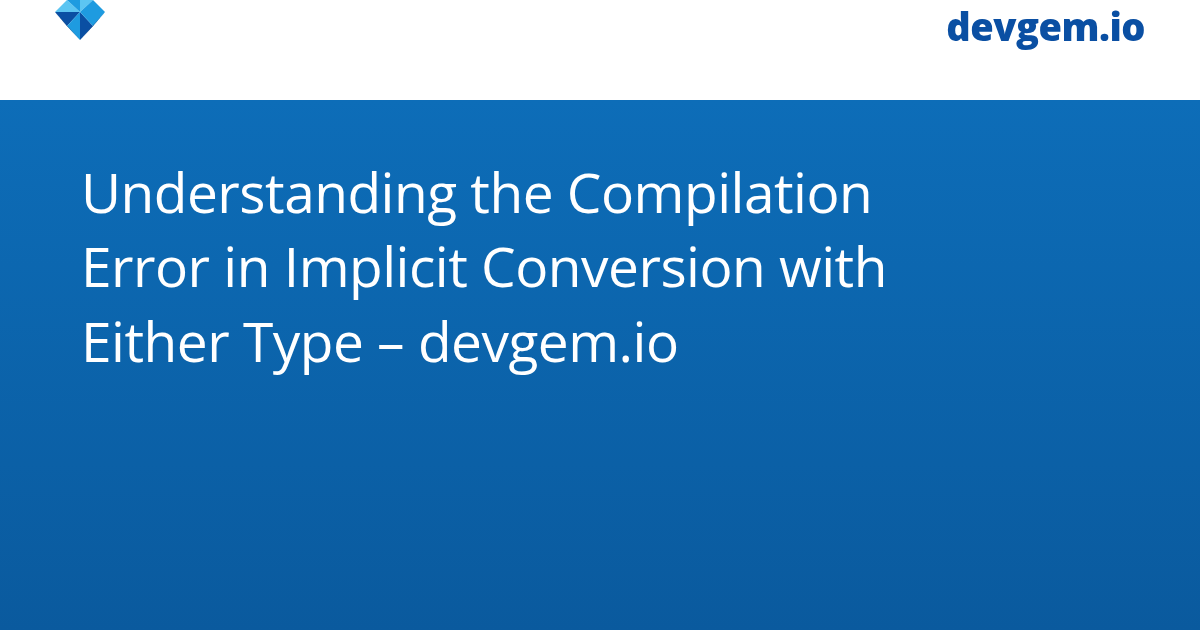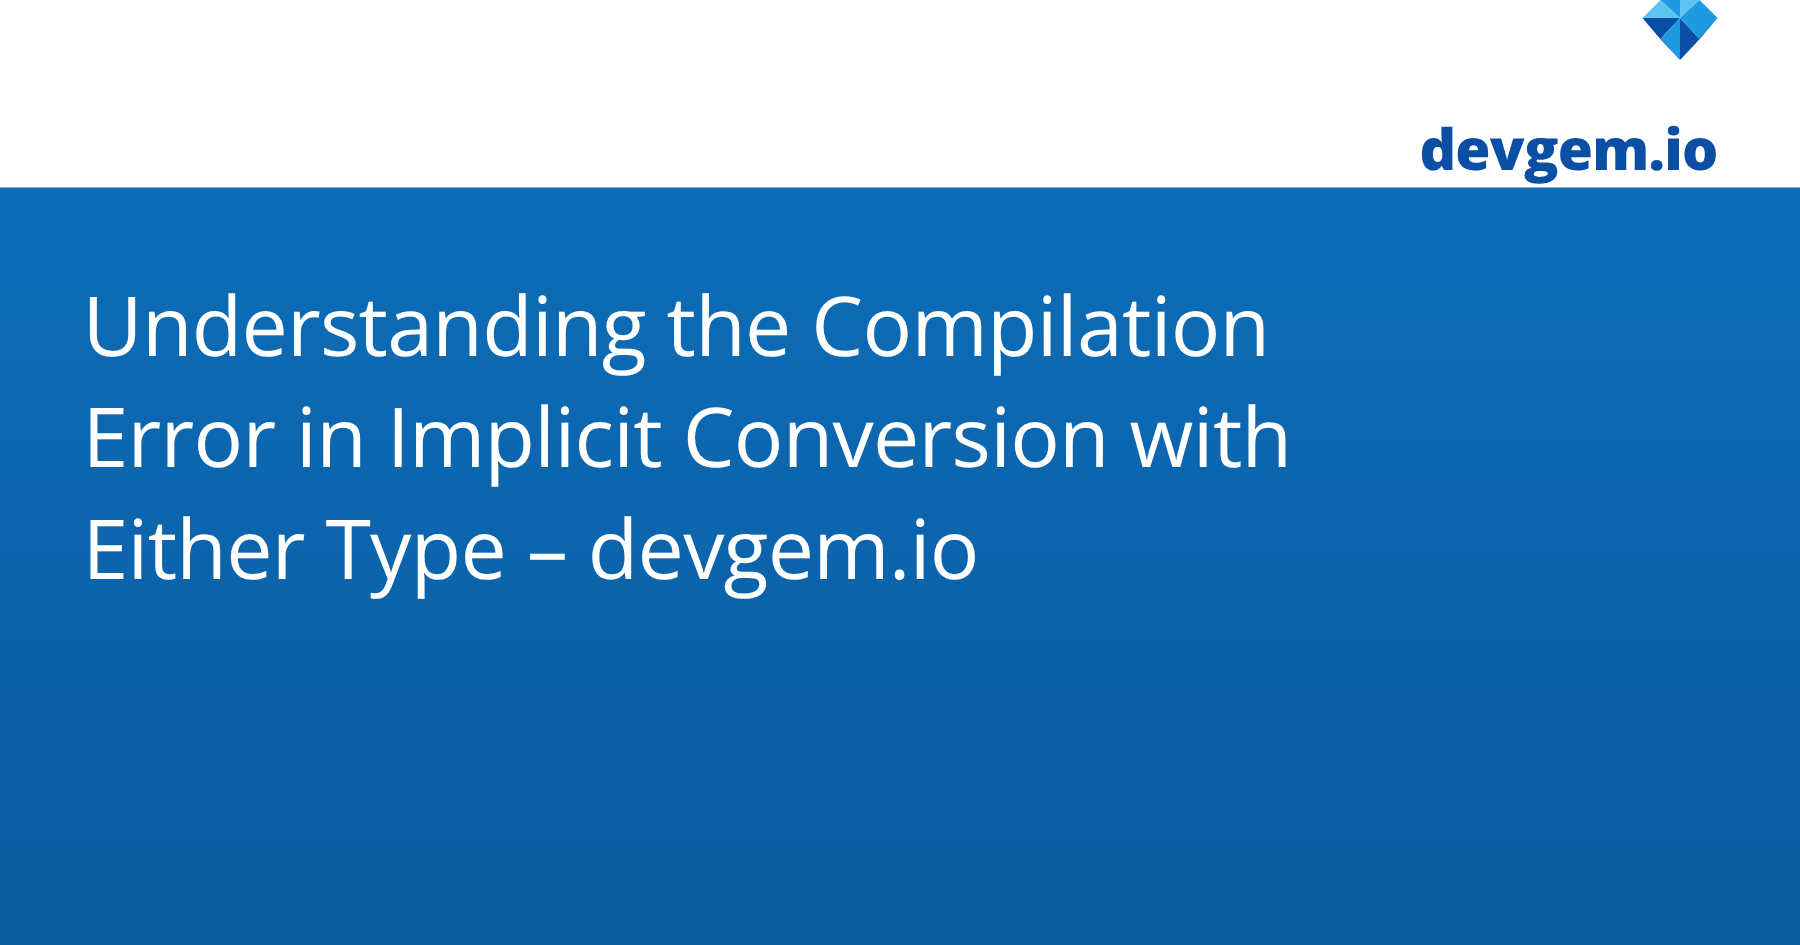--- a/index.html
+++ b/index.html
@@ -8,46 +8,45 @@
       box-sizing: border-box;
     }
     body {
       width: 1200px;
       height: 630px;
       font-family: 'Segoe UI', 'Open Sans', -apple-system, BlinkMacSystemFont, sans-serif;
       overflow: hidden;
     }
     .header {
       width: 100%;
-      height: 125px;
+      height: 100px;
       background: #ffffff;
       display: flex;
-      align-items: flex-end;
+      align-items: flex-start;
       justify-content: space-between;
       padding: 0 55px;
-      flex-direction: column;
     }
     .logo {
       width: 50px;
       height: 40px;
       display: flex;
       align-items: center;
       justify-content: center;
     }
     .brand {
       font-size: 38px;
       font-weight: 800;
       color: #0a4fa3;
       letter-spacing: -0.5px;
     }
     .hero {
       width: 100%;
       height: 530px;
       background: linear-gradient(180deg, #0d6db8 0%, #0a5a9e 100%);
-      padding: 55px 55px 0 55px;
+      padding: 55px 55px 0 81px;
       display: flex;
       align-items: flex-start;
     }
     .title {
       color: #ffffff;
       font-size: 55px;
       font-weight: 400;
       line-height: 1.35;
       max-width: 900px;
       letter-spacing: -0.5px;

